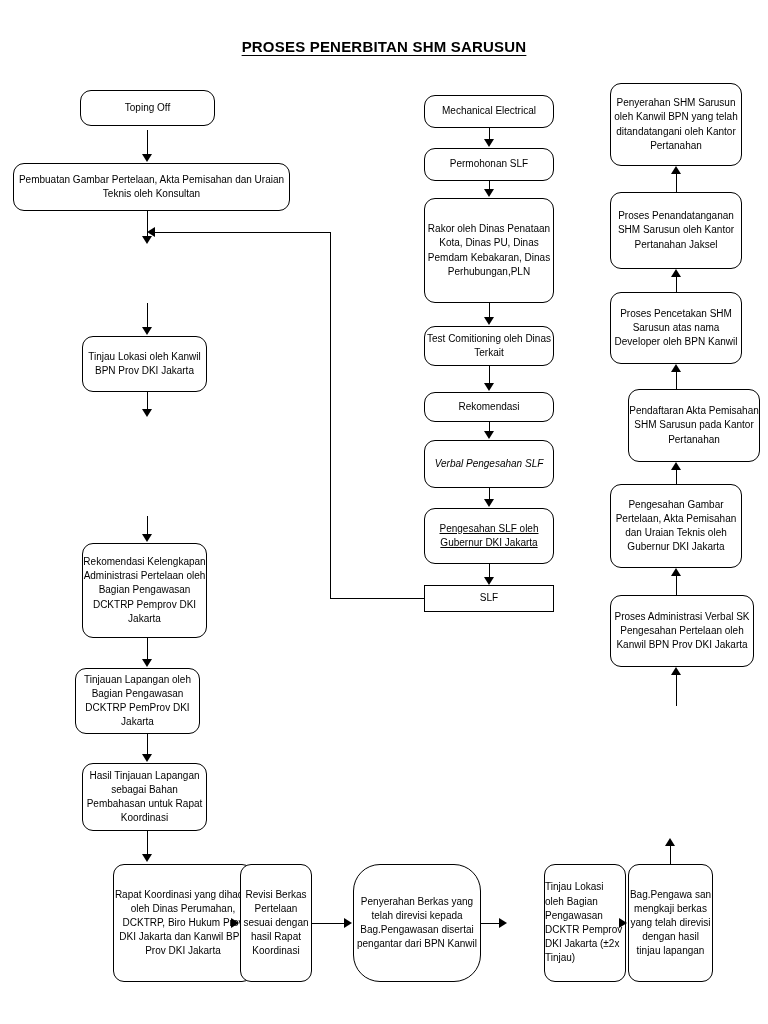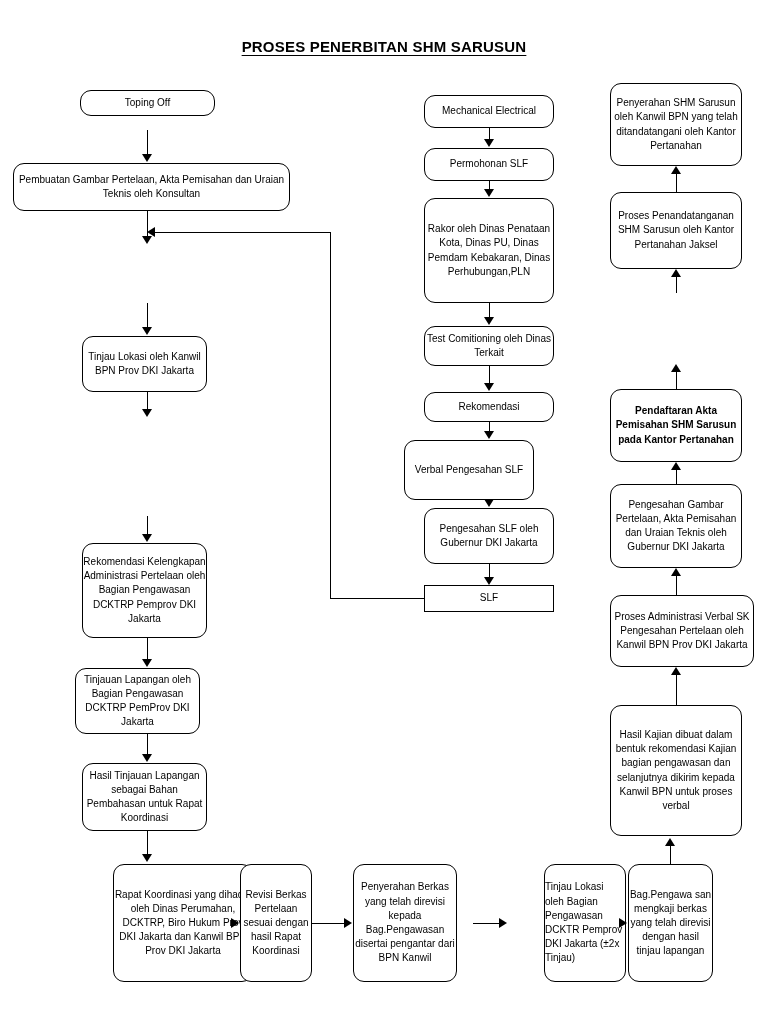--- a/index.html
+++ b/index.html
@@ -85,21 +85,21 @@
     border-right: 8px solid #000000;
   }
 </style>
 </head>
 <body>
 
 <div id="page">
 
   <div id="title">PROSES PENERBITAN SHM SARUSUN</div>
 
-  <div class="node" style="left:80px; top:90px; width:135px; height:26px;">
+  <div class="node" style="left:80px; top:90px; width:135px; height:36px;">
     <span>Toping Off</span>
   </div>
 
   <div class="node" style="left:13px; top:163px; width:277px; height:48px;">
     <span>Pembuatan Gambar Pertelaan, Akta Pemisahan dan Uraian Teknis oleh Konsultan</span>
   </div>
 
 
   <div class="node" style="left:82px; top:336px; width:125px; height:56px;">
     <span>Tinjau Lokasi oleh Kanwil BPN Prov DKI Jakarta</span>
@@ -131,66 +131,66 @@
   </div>
 
   <div class="node" style="left:424px; top:326px; width:130px; height:40px;">
     <span>Test Comitioning oleh Dinas Terkait</span>
   </div>
 
   <div class="node" style="left:424px; top:392px; width:130px; height:30px;">
     <span>Rekomendasi</span>
   </div>
 
-  <div class="node" style="left:404px; top:440px; width:130px; height:60px;">
+  <div class="node" style="left:424px; top:440px; width:130px; height:48px;font-style:italic;">
     <span>Verbal Pengesahan SLF</span>
   </div>
 
-  <div class="node" style="left:424px; top:508px; width:130px; height:56px;">
+  <div class="node" style="left:424px; top:508px; width:130px; height:56px;text-decoration:underline;">
     <span>Pengesahan SLF oleh Gubernur DKI Jakarta</span>
   </div>
 
   <div class="node sq" style="left:424px; top:585px; width:130px; height:27px;">
     <span>SLF</span>
   </div>
 
   <div class="node" style="left:610px; top:83px; width:132px; height:83px;">
     <span>Penyerahan SHM Sarusun oleh Kanwil BPN yang telah ditandatangani oleh Kantor Pertanahan</span>
   </div>
 
   <div class="node" style="left:610px; top:192px; width:132px; height:77px;">
     <span>Proses Penandatanganan SHM Sarusun oleh Kantor Pertanahan Jaksel</span>
   </div>
 
-
-  <div class="node" style="left:610px; top:389px; width:132px; height:73px;font-weight:bold;">
+  <div class="node" style="left:610px; top:292px; width:132px; height:72px;">
+    <span>Proses Pencetakan SHM Sarusun atas nama Developer oleh BPN Kanwil</span>
+  </div>
+
+  <div class="node" style="left:628px; top:389px; width:132px; height:73px;">
     <span>Pendaftaran Akta Pemisahan SHM Sarusun pada Kantor Pertanahan</span>
   </div>
 
   <div class="node" style="left:610px; top:484px; width:132px; height:84px;">
     <span>Pengesahan Gambar Pertelaan, Akta Pemisahan dan Uraian Teknis oleh Gubernur DKI Jakarta</span>
   </div>
 
   <div class="node" style="left:610px; top:595px; width:144px; height:72px;">
     <span>Proses Administrasi Verbal SK Pengesahan Pertelaan oleh Kanwil BPN Prov DKI Jakarta</span>
   </div>
 
-  <div class="node" style="left:610px; top:705px; width:132px; height:131px;">
-    <span>Hasil Kajian dibuat dalam bentuk rekomendasi Kajian bagian pengawasan dan selanjutnya dikirim kepada Kanwil BPN untuk proses verbal</span>
-  </div>
 
   <div class="node" style="left:75px; top:864px; width:140px; height:118px;margin-left:38px;">
     <span>Rapat Koordinasi yang dihadiri oleh Dinas Perumahan, DCKTRP, Biro Hukum Prov DKI Jakarta dan Kanwil BPN Prov DKI Jakarta</span>
   </div>
 
   <div class="node" style="left:240px; top:864px; width:72px; height:118px;">
     <span>Revisi Berkas Pertelaan sesuai dengan hasil Rapat Koordinasi</span>
   </div>
 
-  <div class="node" style="left:353px; top:864px; width:104px; height:118px;">
+  <div class="node" style="left:353px; top:864px; width:128px; height:118px;border-radius:27px;">
     <span>Penyerahan Berkas yang telah direvisi kepada Bag.Pengawasan disertai pengantar dari BPN Kanwil</span>
   </div>
 
   <div class="node" style="left:508px; top:864px; width:82px; height:118px;margin-left:36px;">
     <span style="text-align:left;">Tinjau  Lokasi oleh    Bagian Pengawasan DCKTR Pemprov DKI Jakarta  (±2x Tinjau)</span>
   </div>
 
   <div class="node" style="left:628px; top:864px; width:85px; height:118px;">
     <span>Bag.Pengawa san mengkaji berkas yang telah direvisi dengan hasil tinjau lapangan</span>
   </div>

